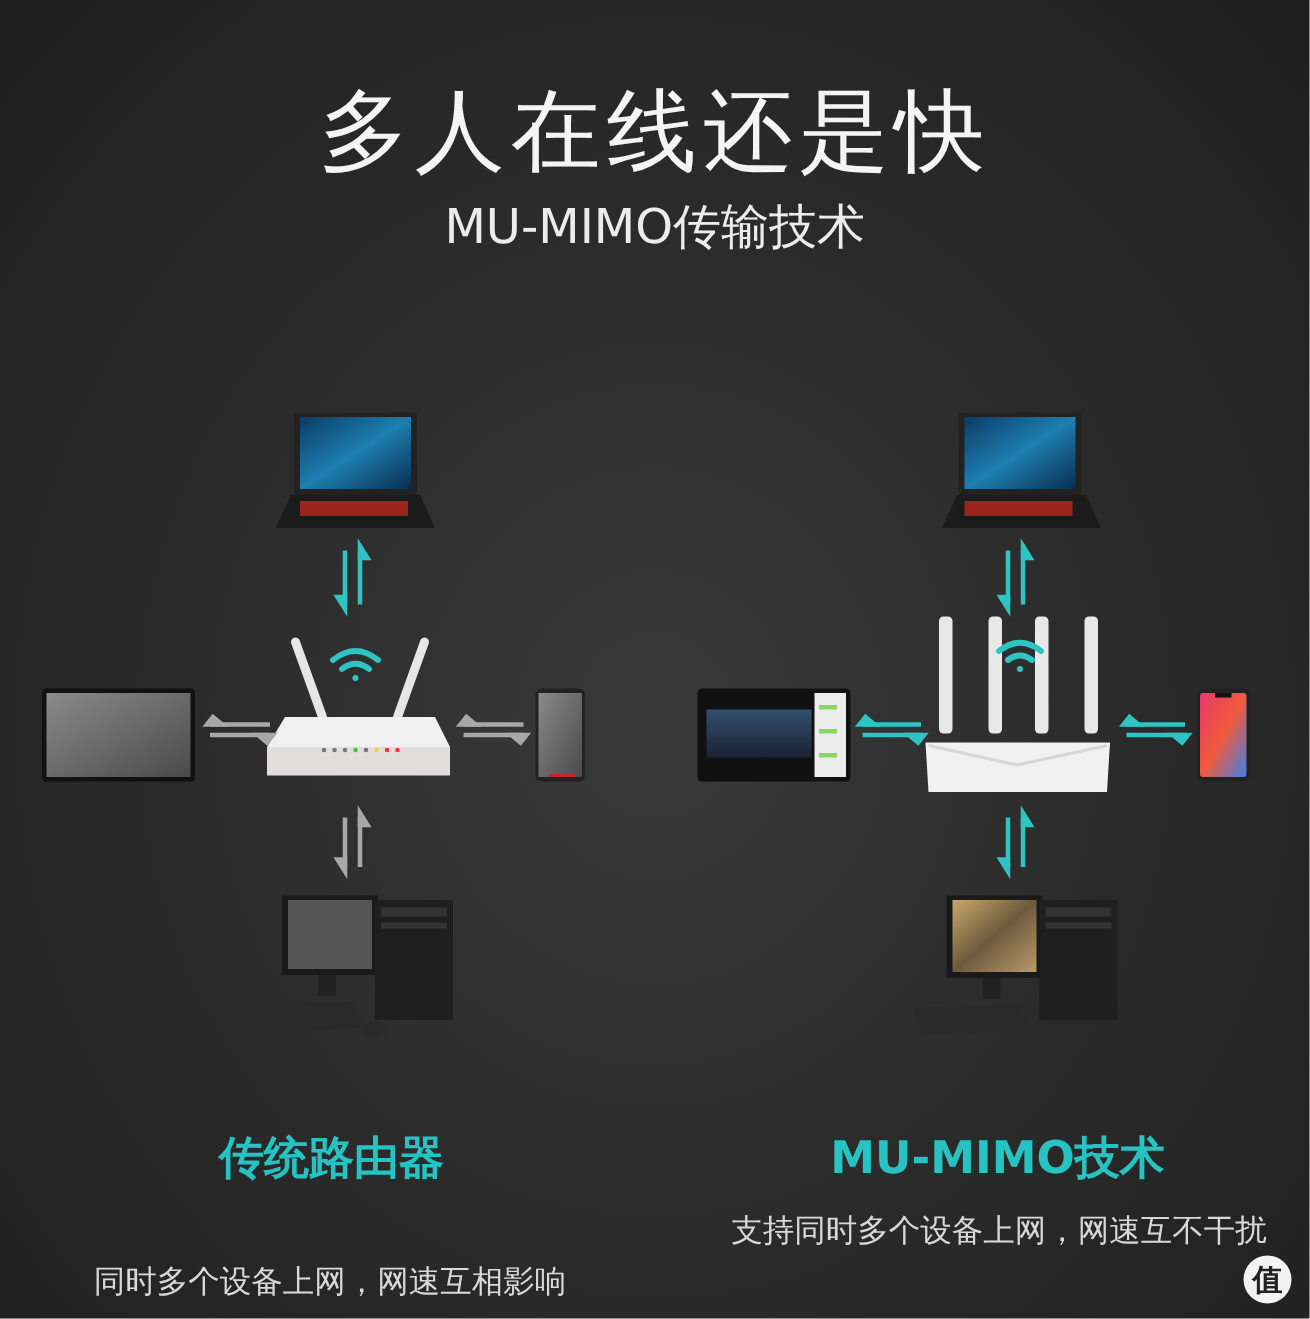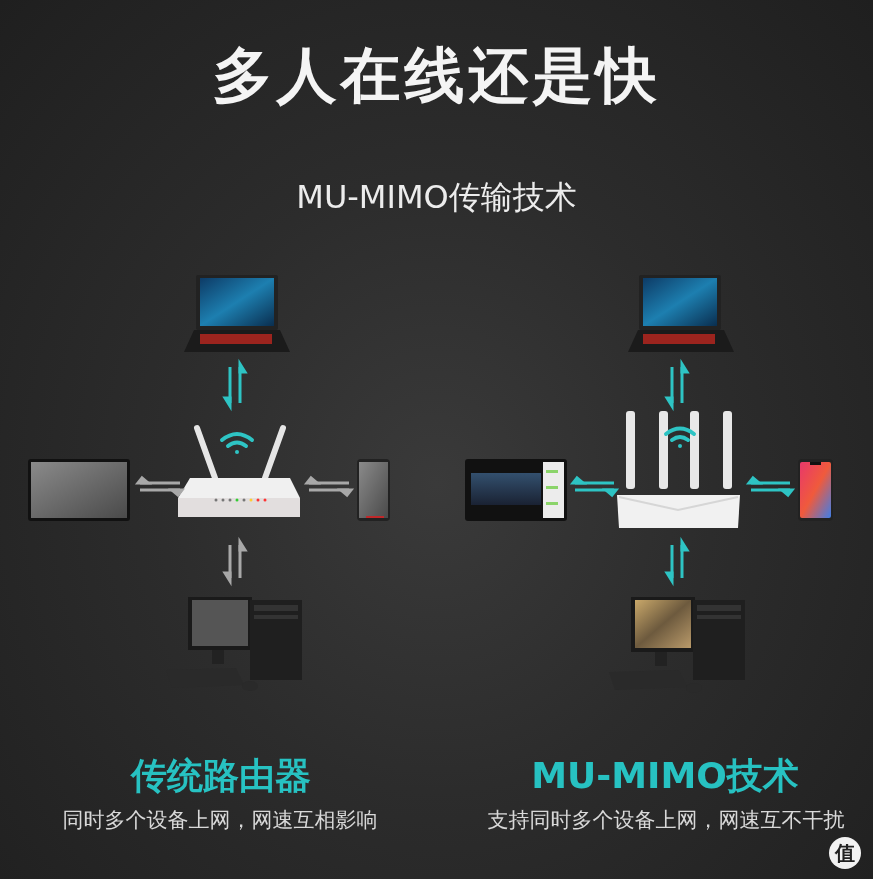--- a/index.html
+++ b/index.html
@@ -1,22 +1,22 @@
 <!DOCTYPE html>
 <html><head>
 <meta charset="utf-8">
 <style>
   html,body{margin:0;padding:0;}
   body{width:873px;height:879px;overflow:hidden;position:relative;
     background:radial-gradient(ellipse at 50% 55%,#3a3a3a 0%,#2c2c2c 45%,#1f1f1f 100%);
     font-family:"DejaVu Sans","Liberation Sans",sans-serif;color:#fff;}
   .abs{position:absolute;}
-  .title{left:0;width:873px;top:36px;text-align:center;font-size:60px;font-weight:bold;letter-spacing:4px;color:#f4f4f4;}
-  .subtitle{left:0;width:873px;top:130px;text-align:center;font-size:32px;color:#ececec;margin-top:46px;}
-  .cap-title{font-size:36px;font-weight:bold;color:#27c2c2;text-align:center;width:420px;}
+  .title{left:0;width:873px;top:48px;text-align:center;font-size:60px;font-weight:normal;letter-spacing:4px;color:#f4f4f4;}
+  .subtitle{left:0;width:873px;top:130px;text-align:center;font-size:32px;color:#ececec;}
+  .cap-title{font-size:30px;font-weight:bold;color:#27c2c2;text-align:center;width:420px;}
   .cap-desc{font-size:21px;color:#d8d8d8;text-align:center;width:440px;}
   .wm{right:12px;bottom:10px;display:flex;align-items:center;gap:8px;font-size:24px;color:#f2f2f2;font-weight:bold;}
   .wm-badge{width:32px;height:32px;border-radius:50%;background:#f2f2f2;color:#222;font-size:20px;display:flex;align-items:center;justify-content:center;font-weight:bold;}
   svg{position:absolute;overflow:visible;}
 </style>
 </head>
 <body>
 
 <div class="abs title">多人在线还是快</div>
 <div class="abs subtitle">MU-MIMO传输技术</div>
@@ -196,20 +196,20 @@
     <rect x="693" y="600" width="52" height="80" fill="#1f1f1f"></rect>
     <rect x="697" y="605" width="44" height="6" fill="#333"></rect>
     <rect x="697" y="615" width="44" height="4" fill="#333"></rect>
     <rect x="655" y="652" width="12" height="14" fill="#222"></rect>
     <polygon points="609,672 679,670 687,687 615,690" fill="#2a2a2a"></polygon>
     <ellipse cx="694" cy="688" rx="8" ry="5" fill="#2a2a2a"></ellipse>
   </g>
 </svg>
 
 <div class="abs cap-title" style="left:11px;top:752px;">传统路由器</div>
-<div class="abs cap-desc" style="left:0px;top:806px;font-family:Liberation Mono, monospace;">同时多个设备上网，网速互相影响</div>
+<div class="abs cap-desc" style="left:0px;top:840px;font-family:Liberation Mono, monospace;">同时多个设备上网，网速互相影响</div>
 
 <div class="abs cap-title" style="left:455px;top:752px;">MU-MIMO技术</div>
 <div class="abs cap-desc" style="left:446px;top:806px;">支持同时多个设备上网，网速互不干扰</div>
 
 <div class="abs wm">
   <span class="wm-badge">值</span>
 </div>
 
 </body></html>

